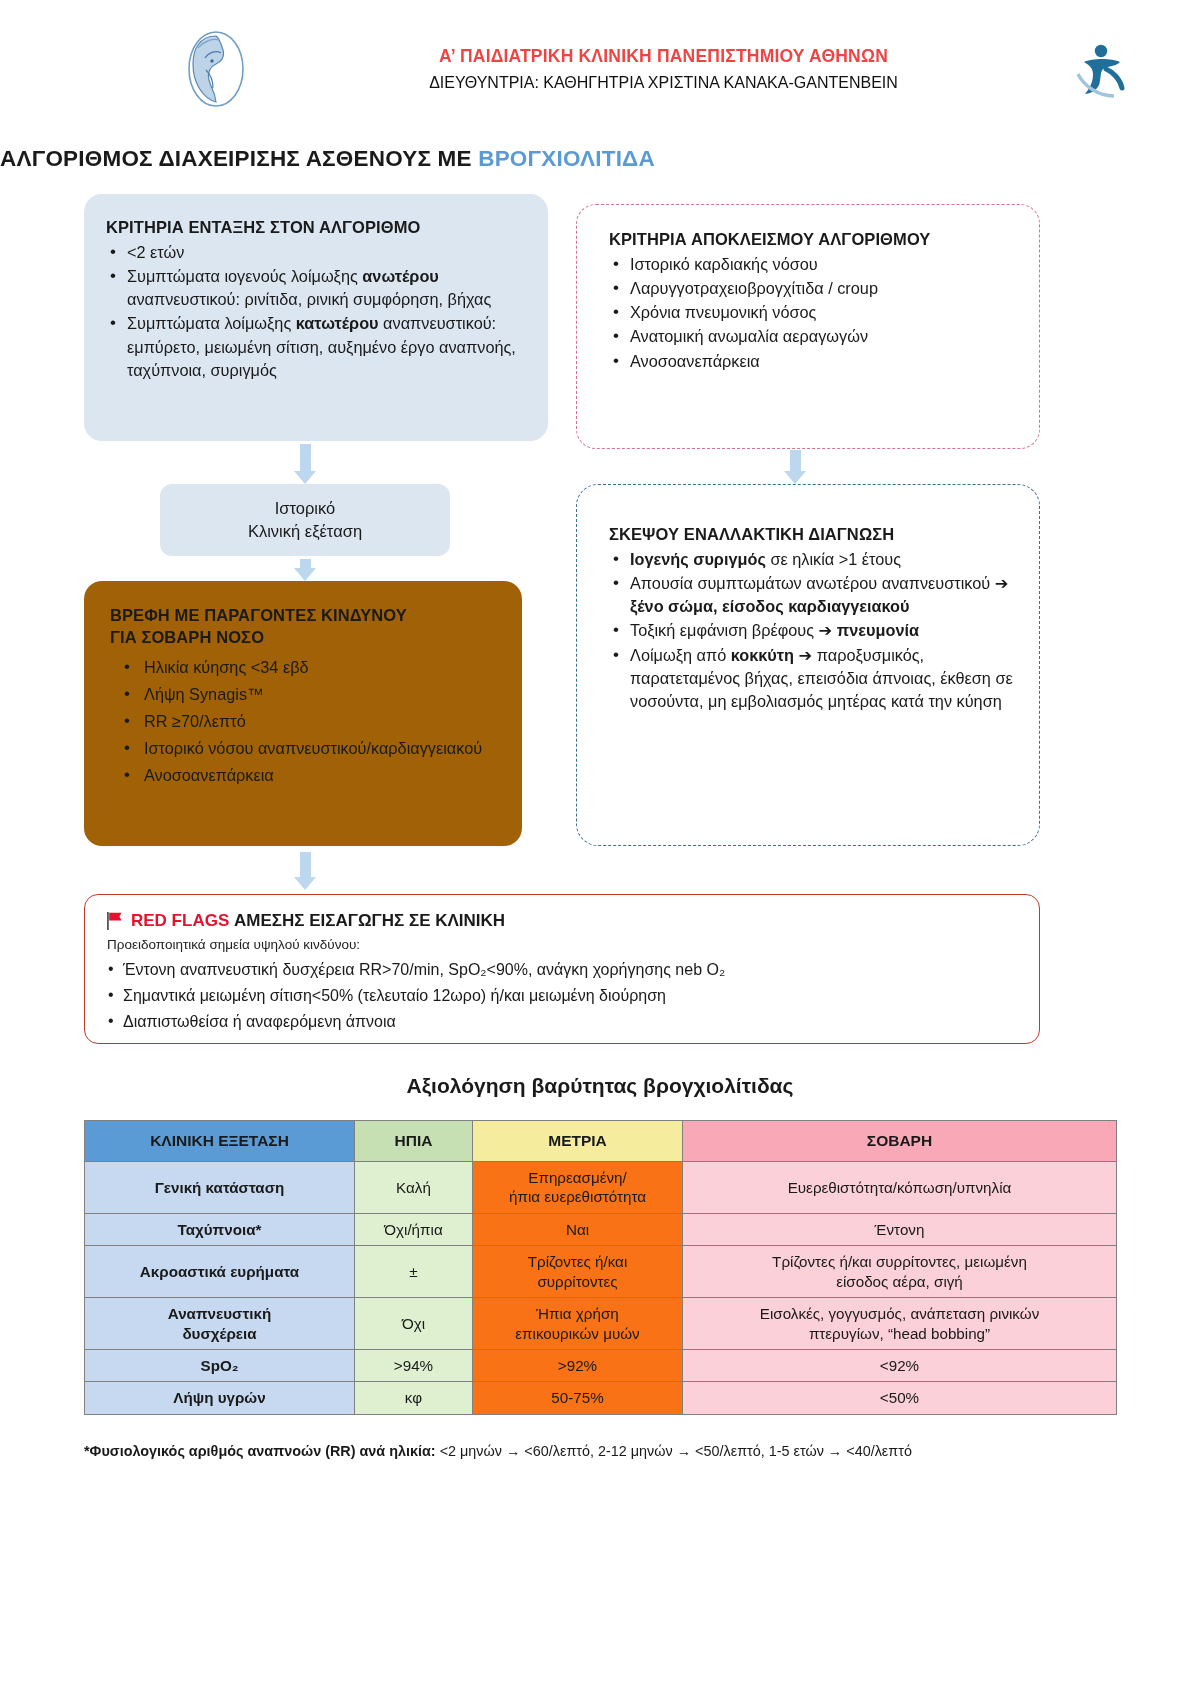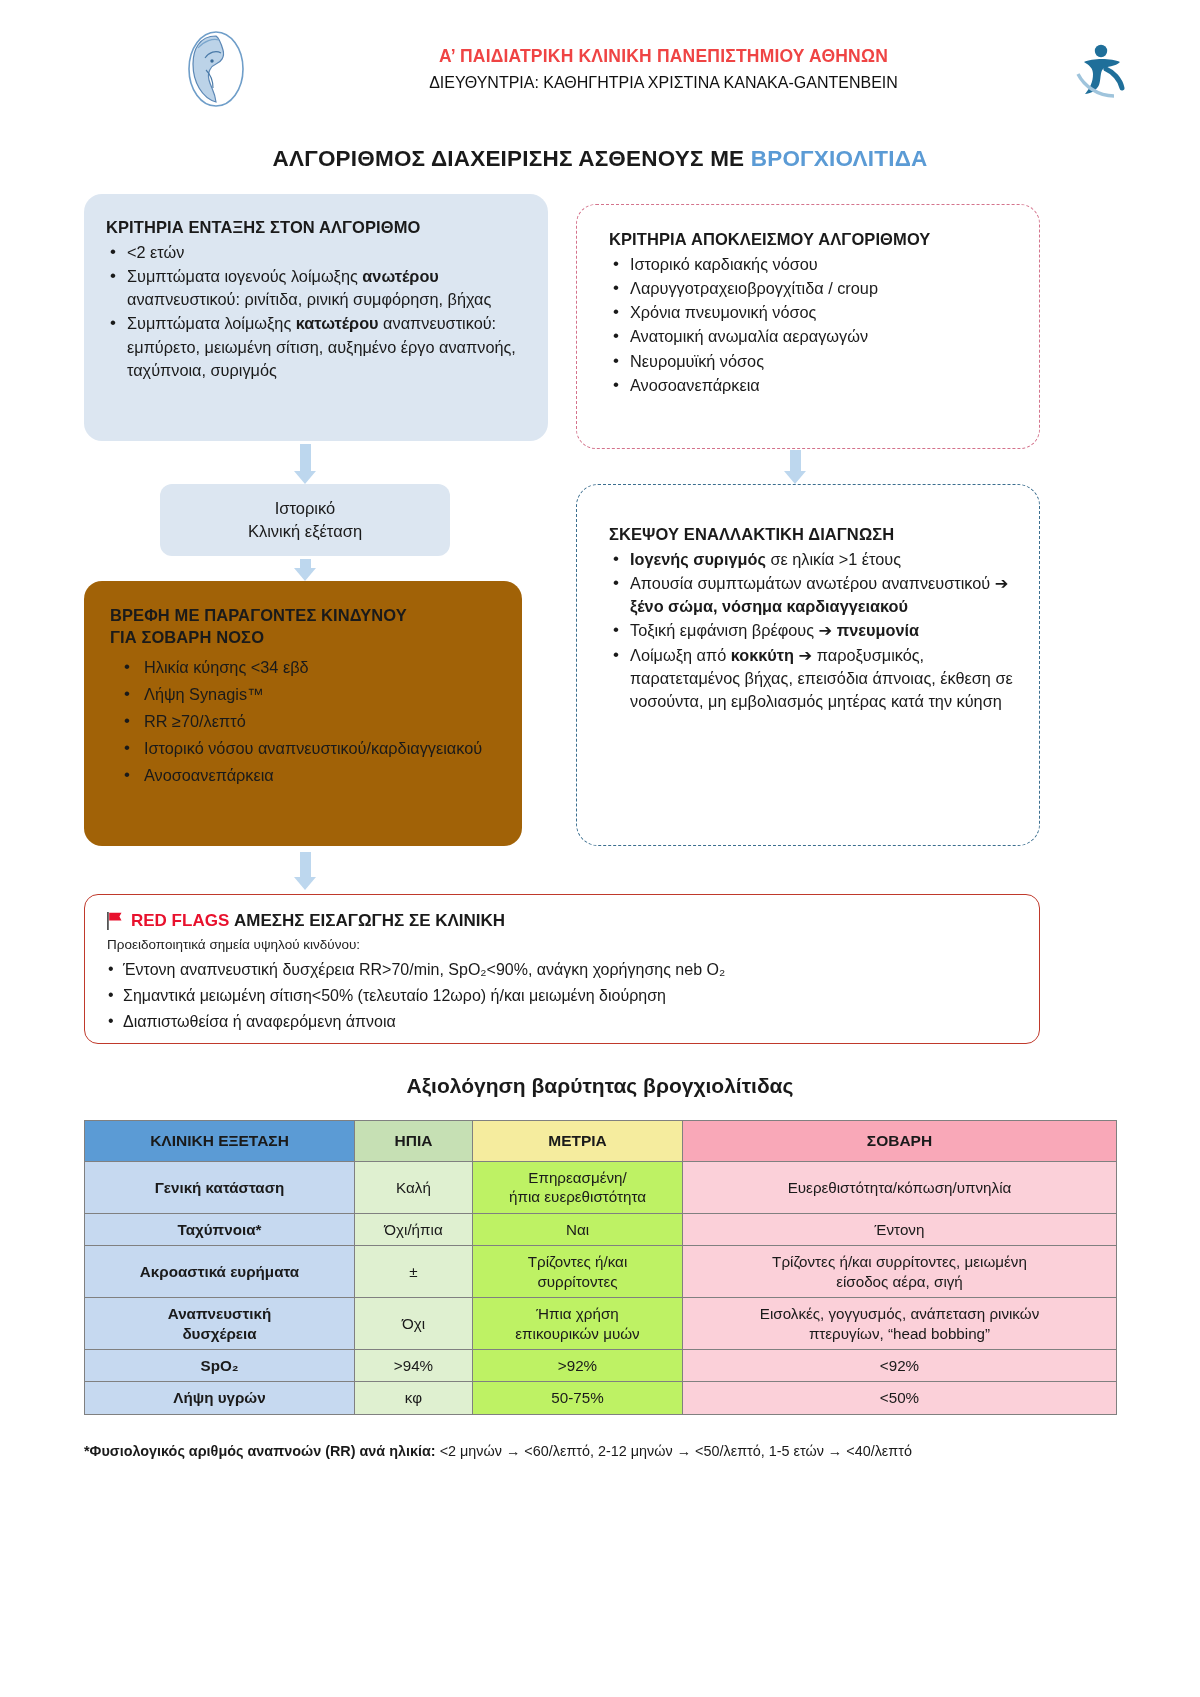--- a/index.html
+++ b/index.html
@@ -47,21 +47,20 @@
     color: #111;
     white-space: nowrap;
   }
   .logo-right {
     width: 70px; height: 66px;
     flex: 0 0 70px;
   }
 
   
   .main-title {
-    text-align: center;
     font-size: 22.5px;
     font-weight: bold;
     margin-top: 36px;
     letter-spacing: 0.2px;
   }
   .main-title .hl { color: #5b9bd5; }
 
   
   .flow {
     position: relative;
@@ -222,21 +221,21 @@
   col.c0 { width: 270px; }
   col.c1 { width: 118px; }
   col.c2 { width: 210px; }
   col.c3 { width: 434px; }
   th.h0 { background: #5b9bd5; }
   th.h1 { background: #c6e0b4; }
   th.h2 { background: #f5ec9e; }
   th.h3 { background: #f9a8b8; }
   td.c0 { background: #c6d9f0; font-weight: bold; text-align: left; padding-left: 14px; }
   td.c1 { background: #dff0d0; }
-  td.c2 { background: #bef264; }
+  td.c2 { background: #f97316; }
   td.c3 { background: #fbd0d9; }
 
   .footnote {
     padding: 0 84px;
     margin-top: 26px;
     font-size: 14.4px;
     line-height: 1.4;
   }
   .footnote b { font-weight: bold; }
   b.bold { font-weight: bold; }
@@ -284,21 +283,20 @@
     </ul>
   </div>
 
   <div class="box" id="exclusion">
     <h4>ΚΡΙΤΗΡΙΑ ΑΠΟΚΛΕΙΣΜΟΥ ΑΛΓΟΡΙΘΜΟΥ</h4>
     <ul>
       <li>Ιστορικό καρδιακής νόσου</li>
       <li>Λαρυγγοτραχειοβρογχίτιδα / croup</li>
       <li>Χρόνια πνευμονική νόσος</li>
       <li>Ανατομική ανωμαλία αεραγωγών</li>
-      <li>Νευρομυϊκή νόσος</li>
       <li>Ανοσοανεπάρκεια</li>
     </ul>
   </div>
 
   <div class="arrow" id="arrow1"></div>
   <div class="arrow" id="arrow2"></div>
   <div class="arrow" id="arrow3"></div>
   <div class="arrow" id="arrow4"></div>
 
   <div class="box" id="history">
@@ -316,21 +314,21 @@
       <li class="wide-bullet">RR ≥70/λεπτό</li>
       <li class="wide-bullet">Ιστορικό νόσου αναπνευστικού/καρδιαγγειακού</li>
       <li class="wide-bullet">Ανοσοανεπάρκεια</li>
     </ul>
   </div>
 
   <div class="box" id="altdx">
     <h4>ΣΚΕΨΟΥ ΕΝΑΛΛΑΚΤΙΚΗ ΔΙΑΓΝΩΣΗ</h4>
     <ul>
       <li><b class="bold">Ιογενής συριγμός</b><span> σε ηλικία &gt;1 έτους</span></li>
-      <li><span>Απουσία συμπτωμάτων ανωτέρου αναπνευστικού </span><span>➔</span><b class="bold"> ξένο σώμα, νόσημα καρδιαγγειακού</b></li>
+      <li><span>Απουσία συμπτωμάτων ανωτέρου αναπνευστικού </span><span>➔</span><b class="bold"> ξένο σώμα, είσοδος καρδιαγγειακού</b></li>
       <li><span>Τοξική εμφάνιση βρέφους </span><span>➔</span><b class="bold"> πνευμονία</b></li>
       <li><span>Λοίμωξη από </span><b class="bold">κοκκύτη</b> <span>➔</span><span> παροξυσμικός, παρατεταμένος βήχας, επεισόδια άπνοιας, έκθεση σε νοσούντα, μη εμβολιασμός μητέρας κατά την κύηση</span></li>
     </ul>
   </div>
 
   <div class="redflags">
     <div class="rf-title">
       <span class="flag-icon">
         <svg width="16" height="18" viewBox="0 0 16 18">
             <rect x="0" y="0" width="1.8" height="18" fill="#555"></rect>

